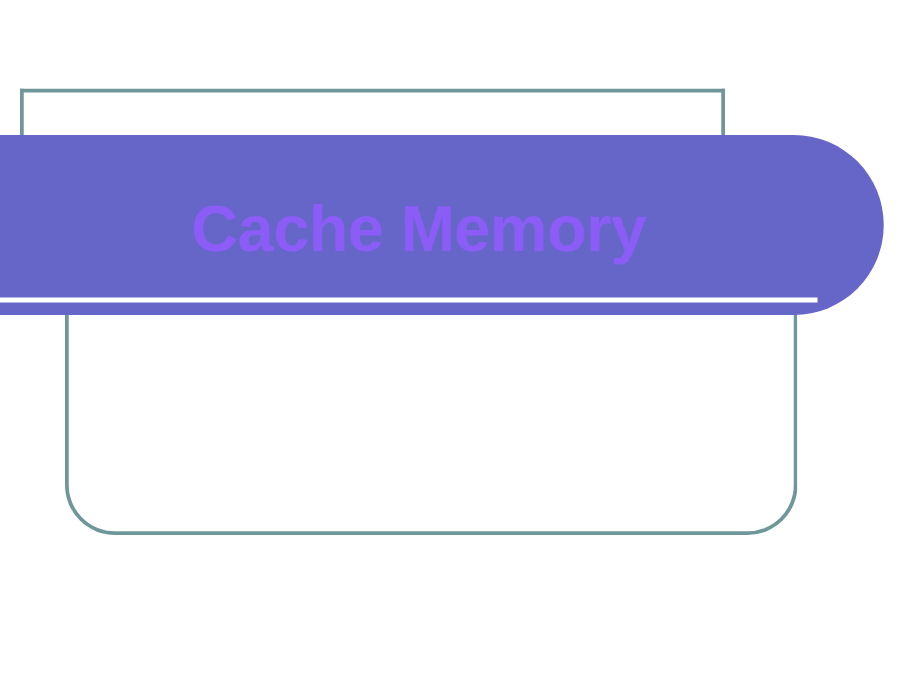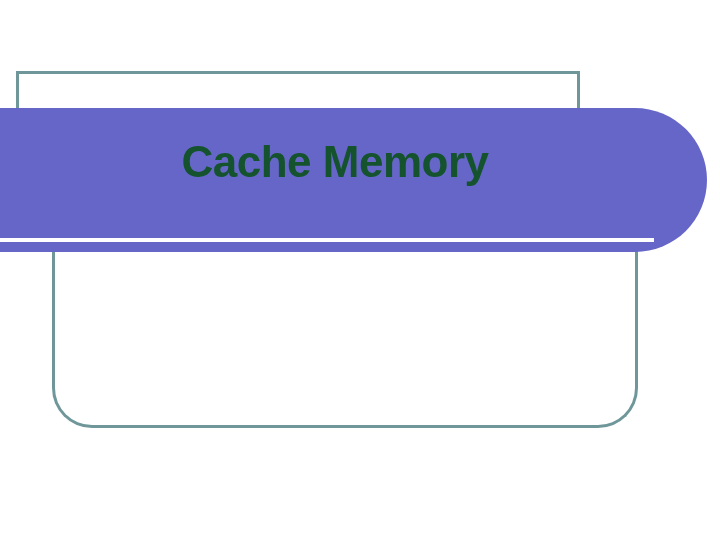--- a/index.html
+++ b/index.html
@@ -1,21 +1,21 @@
 <!DOCTYPE html>
 <html><head>
   <meta charset="utf-8">
   <style>
     html, body { margin: 0; padding: 0; }
     body { width: 720px; height: 540px; background: #ffffff; position: relative; overflow: hidden; font-family: "Liberation Sans", sans-serif; }
     .top-frame { position: absolute; left: 16px; top: 71px; width: 564px; height: 60px; border: 3px solid #6f9799; border-bottom: none; box-sizing: border-box; }
     .bottom-frame { position: absolute; left: 52px; top: 200px; width: 586px; height: 228px; border: 3px solid #6f9799; border-top: none; border-radius: 0 0 40px 40px; box-sizing: border-box; background: #ffffff; }
     .banner { position: absolute; left: 0; top: 108px; width: 707px; height: 144px; background: #6666c8; border-radius: 0 72px 72px 0; }
     .banner-line { position: absolute; left: 0; top: 238px; width: 654px; height: 4px; background: #ffffff; }
-    .title { position: absolute; left: 0; top: 92px; width: 670px; height: 140px; display: flex; align-items: center; justify-content: center; color: #14532d; font-weight: bold; font-size: 44px; letter-spacing: -0.5px; }
+    .title { position: absolute; left: 0; top: 114px; width: 670px; height: 140px; display: flex; align-items: center; justify-content: center; color: #8b5cf6; font-weight: bold; font-size: 52px; letter-spacing: -0.5px; }
   </style>
 </head>
 <body>
 
 <div class="top-frame"></div>
 <div class="bottom-frame"></div>
 <div class="banner"></div>
 <div class="banner-line"></div>
 <div class="title">Cache Memory</div>
 

